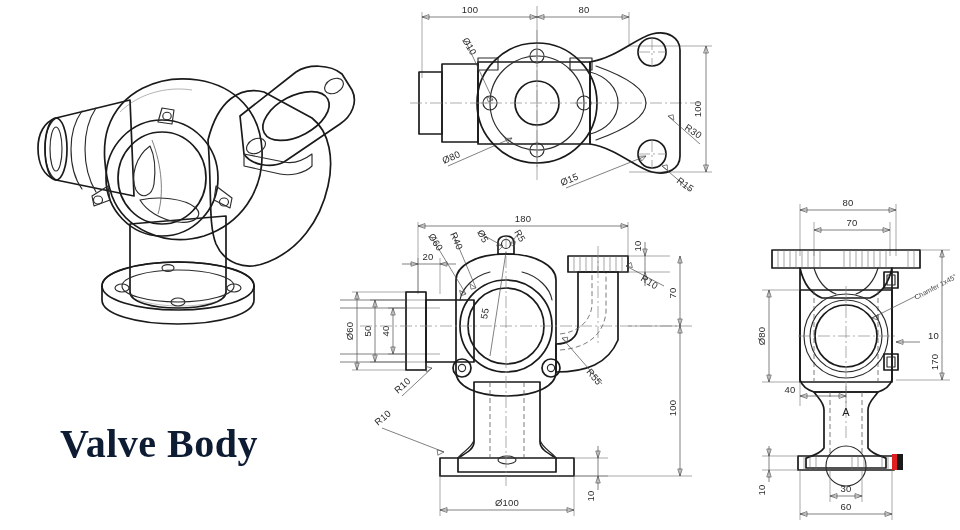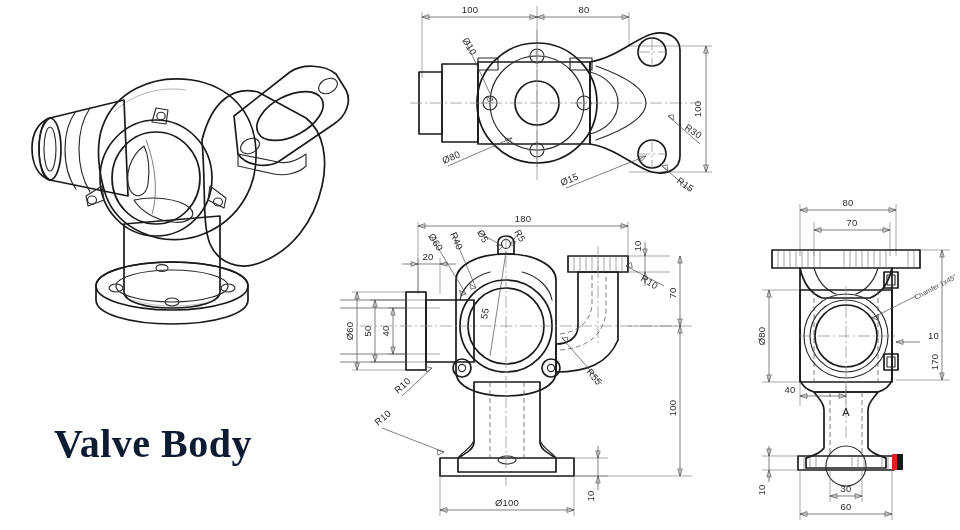--- a/index.html
+++ b/index.html
@@ -3,21 +3,21 @@
 <meta charset="utf-8">
 <style>
   html,body{margin:0;padding:0;}
   body{
     width:960px;height:530px;background:#ffffff;overflow:hidden;
     font-family:"Liberation Sans",sans-serif;position:relative;
   }
   .sheet{position:absolute;inset:0;}
 
   
-  #render-panel{position:absolute;left:6px;top:0;width:360px;height:530px;padding-left:16px;}
+  #render-panel{position:absolute;left:12px;top:0;width:360px;height:530px;padding-left:16px;}
   #render-svg{position:absolute;left:0;top:0;}
   #part-title{
     position:absolute;left:48px;top:420px;width:260px;
     font-family:"Liberation Serif",serif;font-weight:bold;
     font-size:40px;color:#0d1b33;letter-spacing:.5px;white-space:nowrap;
   }
 
   
   .view{position:absolute;}
   #view-top{left:400px;top:0px;width:340px;height:200px;}

